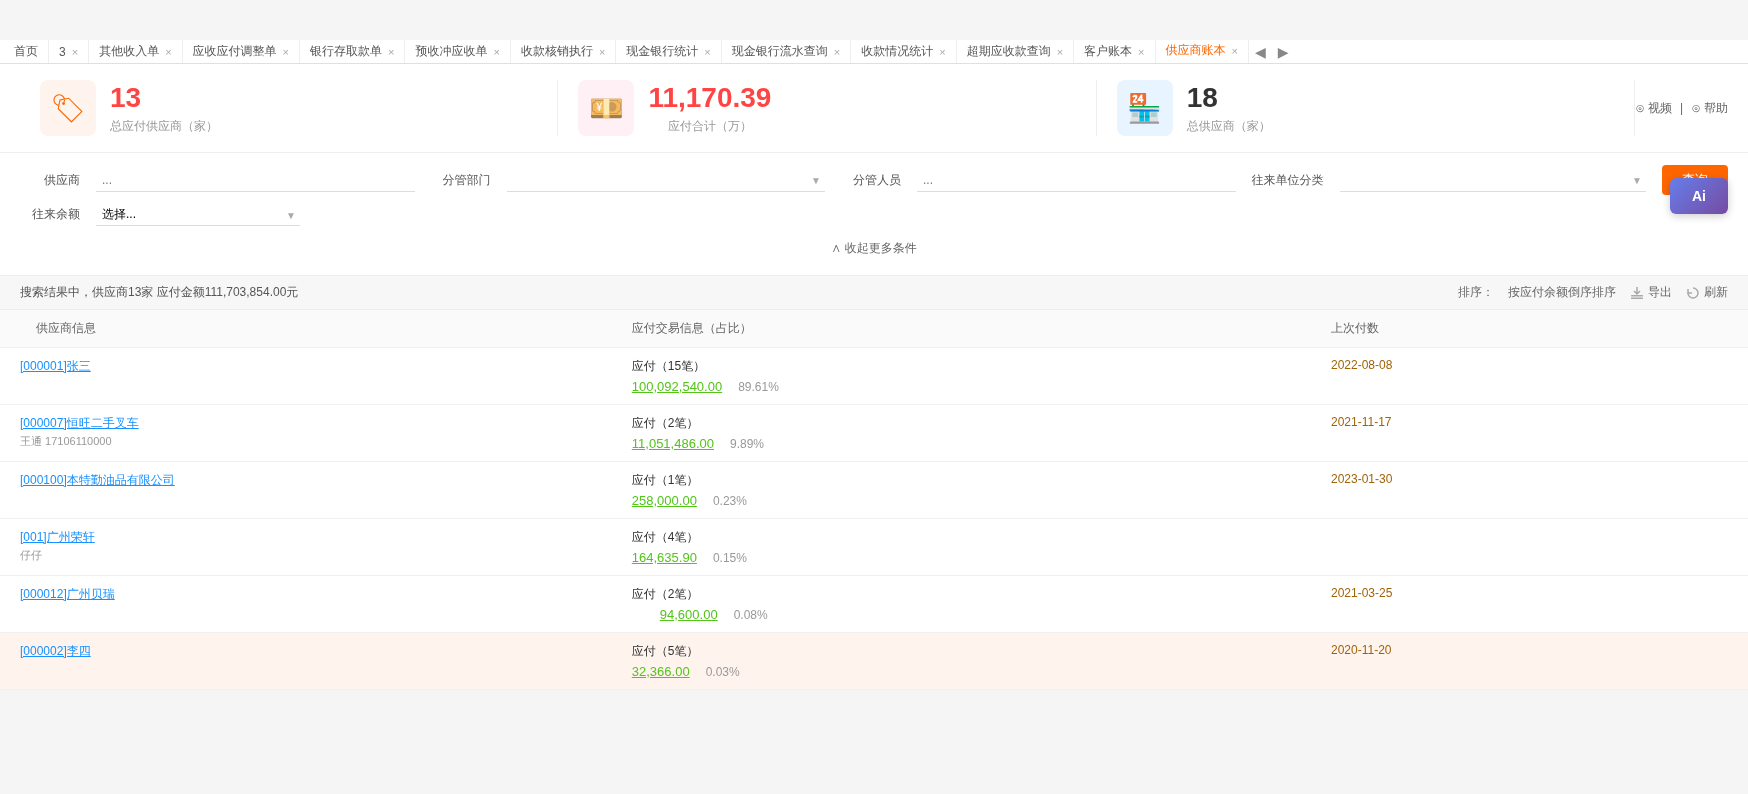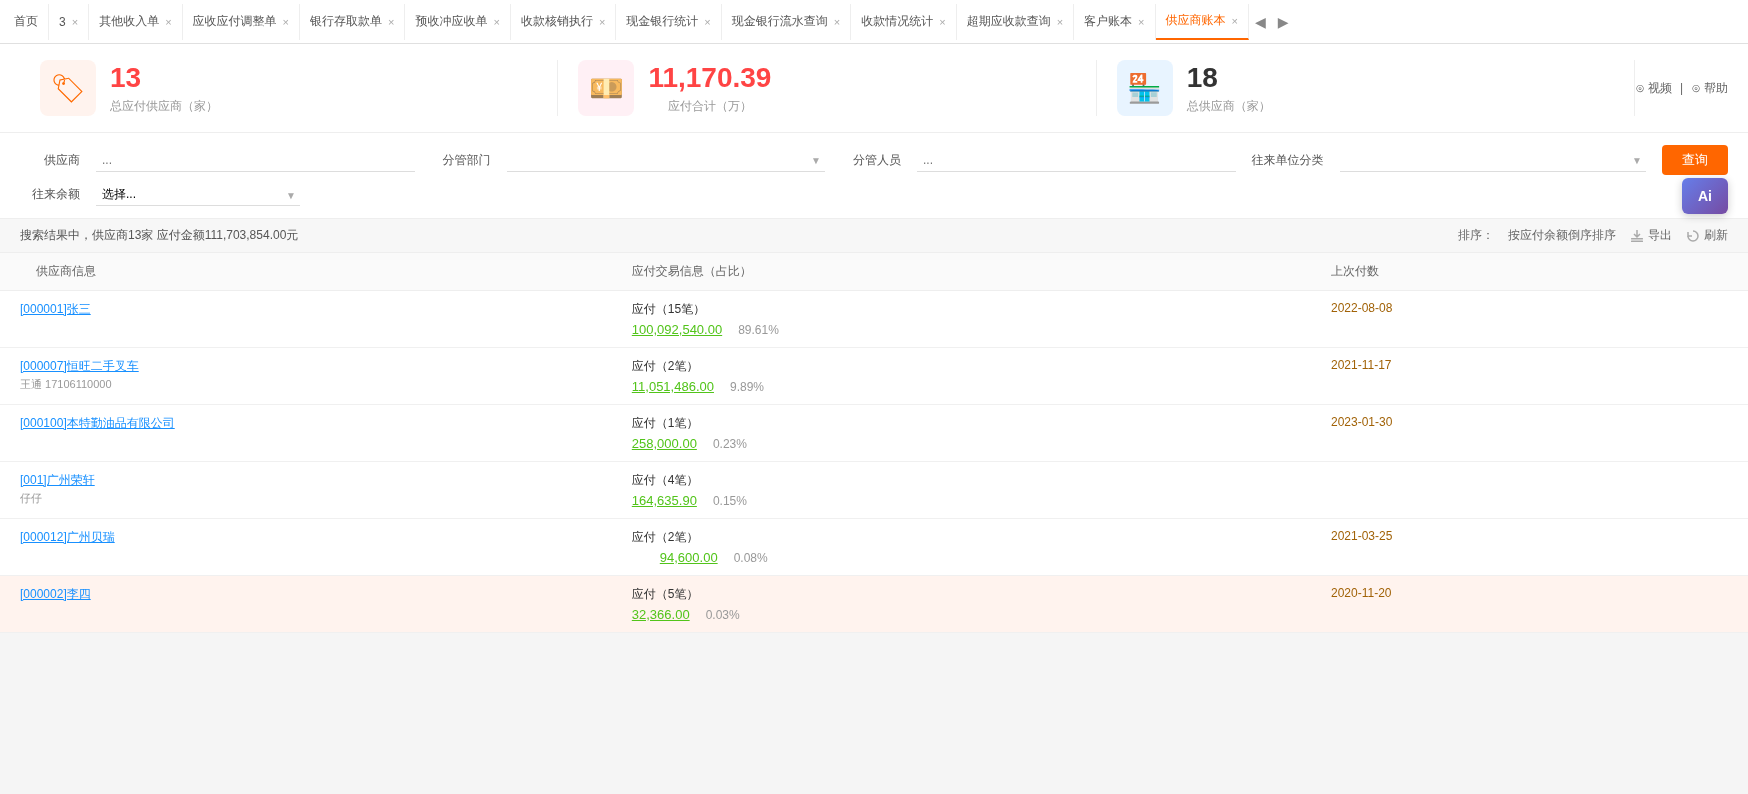--- a/index.html
+++ b/index.html
@@ -1,21 +1,21 @@
 <!DOCTYPE html>
 <html><head>
   <meta charset="utf-8">
   <style>
     * { margin: 0; padding: 0; box-sizing: border-box; }
     body { font-family: "Microsoft YaHei", "PingFang SC", sans-serif; font-size: 13px; background: #f5f5f5; color: #333; overflow-x: hidden; }
 
     
     .top-nav {
       display: flex; align-items: center; background: #fff; border-bottom: 1px solid #e0e0e0;
-      height: 44px; padding: 0 4px; overflow: hidden;
+      height: 24px; padding: 0 4px; overflow: hidden; margin-top: 40px;
     }
     .nav-tab {
       display: inline-flex; align-items: center; padding: 0 10px; height: 36px;
       white-space: nowrap; font-size: 12px; color: #555; border-right: 1px solid #eee;
       cursor: pointer; flex-shrink: 0;
     }
     .nav-tab.active { color: #ff6600; border-bottom: 2px solid #ff6600; }
     .nav-tab .close-btn { margin-left: 6px; color: #aaa; font-size: 11px; cursor: pointer; }
     .nav-arrow { padding: 0 6px; cursor: pointer; color: #888; font-size: 14px; flex-shrink: 0; }
 
@@ -101,21 +101,21 @@
 
     
     .table-wrap { overflow-y: auto; }
     .table-wrap::-webkit-scrollbar { width: 6px; }
     .table-wrap::-webkit-scrollbar-thumb { background: #ddd; border-radius: 3px; }
 
     
     .ai-btn {
       position: fixed; right: 20px; top: 178px;
       background: linear-gradient(135deg, #667eea 0%, #764ba2 100%);
-      color: #fff; border: none; border-radius: 6px; padding: 10px 16px;
+      color: #fff; border: none; border-radius: 6px; padding: 10px 22px;
       font-size: 14px; font-weight: bold; cursor: pointer; z-index: 100;
       box-shadow: 0 2px 8px rgba(0,0,0,0.2);
     }
   </style>
 </head>
 <body>
 
 <div class="top-nav">
   <div class="nav-tab">
     <span>首页</span>
@@ -230,20 +230,23 @@
   <div class="filter-row">
     <div class="filter-item" style="max-width:280px;">
       <span class="filter-label">往来余额</span>
       <div class="filter-select-wrap">
         <select>
           <option>选择...</option>
         </select>
         <span class="arrow">▼</span>
       </div>
     </div>
+  </div>
+  <div class="collapse-bar">
+    ∧ <span>收起更多条件</span>
   </div>
 </div>
 
 <div class="result-bar">
   <span>搜索结果中，供应商13家   应付金额111,703,854.00元</span>
   <div class="result-actions">
     <span class="sort-label">排序：</span>
     <span class="sort-value">按应付余额倒序排序</span>
     <span class="action-icon">
       <svg width="14" height="14" viewBox="0 0 14 14" fill="none" xmlns="http://www.w3.org/2000/svg">

